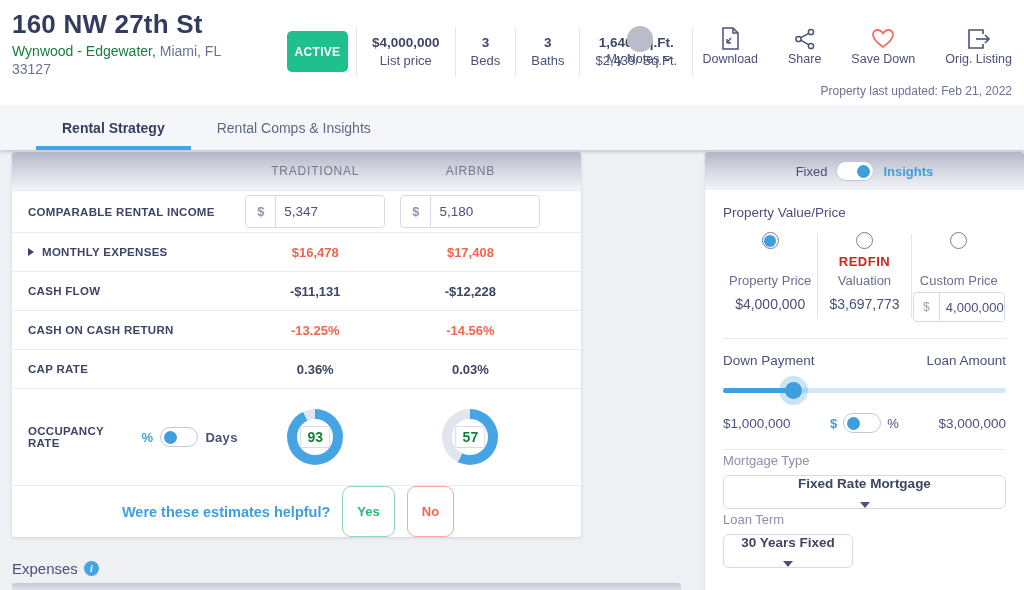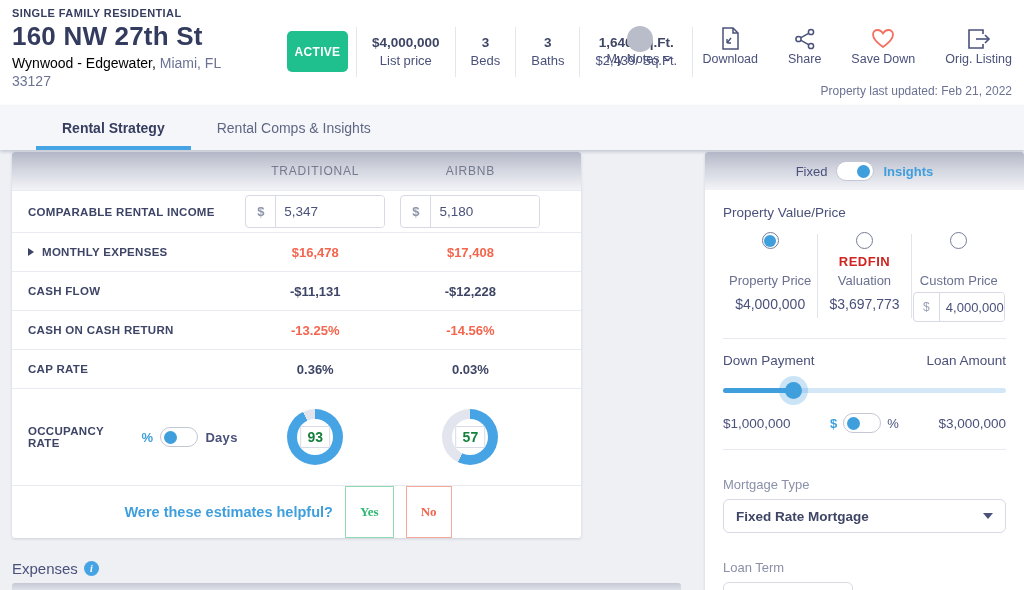--- a/index.html
+++ b/index.html
@@ -5,21 +5,21 @@
   * { margin:0; padding:0; box-sizing:border-box; }
   html,body { width:1024px; height:590px; overflow:hidden; }
   body { font-family:"Liberation Sans", sans-serif; background:#eef0f4; color:#3e4565; position:relative; }
 
   
   .topbar { position:absolute; top:0; left:0; width:1024px; height:105px; background:#ffffff; }
   .prop-info { position:absolute; left:12px; top:7px; }
   .prop-type { font-size:11px; font-weight:700; letter-spacing:.4px; color:#363d5f; }
   .prop-address { font-size:26px; font-weight:700; color:#333b5e; margin-top:2px; letter-spacing:.2px; }
   .prop-loc { font-size:14px; margin-top:3px; color:#6b7292; }
-  .prop-loc .link { color:#000000; cursor:pointer; }
+  .prop-loc .link { color:#15803d; cursor:pointer; }
   .prop-zip { font-size:14px; color:#6b7292; margin-top:2px; }
   .status-badge { position:absolute; left:287px; top:31px; width:61px; height:41px; background:#1fc08e; border-radius:5px;
     color:#fff; font-size:12px; font-weight:700; display:flex; align-items:center; justify-content:center; letter-spacing:.3px; }
   .stats { position:absolute; left:356px; top:27px; height:50px; display:flex; }
   .stat { padding:2px 15px; border-left:1px solid #e4e6ed; display:flex; flex-direction:column; justify-content:center; text-align:center; }
   .stat:last-child { border-right:1px solid #e4e6ed; }
   .stat .v { font-size:13.5px; font-weight:700; color:#3e4565; line-height:1.45; }
   .stat .l { font-size:13px; color:#4a517a; line-height:1.45; }
   .actions { position:absolute; right:12px; top:26px; display:flex; gap:30px; }
   .action { display:flex; flex-direction:column; align-items:center; cursor:pointer; }
@@ -64,21 +64,21 @@
 
   .row-occ { min-height:97px; }
   .occ-group { display:flex; align-items:center; gap:7px; margin-left:26px; }
   .donut { width:56px; height:56px; border-radius:50%; position:relative; margin:0 auto; }
   .donut::before { content:''; position:absolute; inset:10px; background:#fff; border-radius:50%; }
   .donut .numbox { position:absolute; top:50%; left:50%; transform:translate(-50%,-50%); background:#fff; border:1px solid #d8dbe6;
     border-radius:1px; padding:2px 6px; font-size:14px; font-weight:700; color:#15803d; }
 
   .row-feedback { min-height:44px; justify-content:center; gap:12px; }
   .fb-q { font-size:14.5px; font-weight:700; color:#3f9fdd; }
-  .btn { font-size:13px; font-weight:700; padding:17px 14px; border-radius:0; background:#fff; cursor:pointer;font-family:Liberation Serif, serif; }
+  .btn { font-size:13px; font-weight:700; padding:17px 14px; border-radius:9px; background:#fff; cursor:pointer; }
   .btn-yes { color:#2eb873; border:1px solid #8fd9b4; }
   .btn-no { color:#f4654e; border:1px solid #f5a99d; }
 
   
   .expenses-head { position:absolute; left:12px; top:560px; font-size:15px; color:#4a517a; display:flex; align-items:center; gap:6px; }
   .info-ic { width:15px; height:15px; border-radius:50%; background:#47a4e4; color:#fff; font-size:10px; font-weight:700;
     display:flex; align-items:center; justify-content:center; font-family:"Liberation Serif", serif; font-style:italic; }
   .next-card-sliver { position:absolute; left:12px; top:583px; width:669px; height:7px; border-radius:3px 3px 0 0;
     background:linear-gradient(180deg,#c5c8d4,#dfe1e9); }
 
@@ -101,35 +101,34 @@
   .custom-input input { border:none; outline:none; width:64px; padding:0 0 0 6px; font-size:13px; color:#4a517a; font-family:inherit; }
   .hdiv { border-top:1px solid #e7e9f0; margin-top:16px; }
   .dp-labels { display:flex; justify-content:space-between; margin-top:14px; font-size:13.5px; color:#4a517a; }
   .slider { position:relative; height:18px; margin-top:14px; cursor:pointer; }
   .slider .track { position:absolute; top:6px; left:0; right:0; height:5px; border-radius:3px; background:#d4e7f7; }
   .slider .fill { position:absolute; top:6px; left:0; width:25%; height:5px; border-radius:3px; background:#3f9fdd; }
   .slider .knob { position:absolute; top:0; left:calc(25% - 9px); width:17px; height:17px; border-radius:50%; background:#3f9fdd;
     box-shadow:0 0 0 6px rgba(63,159,221,.28); cursor:grab; }
   .dp-values { display:flex; justify-content:space-between; align-items:center; margin-top:13px; font-size:13.5px; color:#4a517a; }
   .dp-toggle { display:flex; align-items:center; gap:6px; }
-  .field-label { font-size:13px; color:#8a90a8; margin-top:27px; }
+  .field-label { font-size:13px; color:#8a90a8; margin-top:3px; }
   .select { height:34px; border:1px solid #d7dae4; border-radius:6px; margin-top:7px; display:flex; align-items:center;
-    justify-content:space-between; padding:0 12px; cursor:pointer; background:#fff; }
+    justify-content:space-between; padding:0 12px; cursor:pointer; background:#fff;flex-direction:column; }
   .select .sel-txt { font-size:13.5px; font-weight:700; color:#3e4565; }
   .caret { width:0; height:0; border-left:5px solid transparent; border-right:5px solid transparent; border-top:6px solid #4a517a; }
   .select.small { width:130px; }
 
   svg.ic { display:block; }
 </style>
 </head>
 <body>
 
 <header class="topbar">
   <div class="prop-info">
-    <div class="prop-type">SINGLE FAMILY RESIDENTIAL</div>
     <div class="prop-address">160 NW 27th St</div>
     <div class="prop-loc">
       <span class="link">Wynwood - Edgewater,</span><span> Miami, FL</span>
     </div>
     <div class="prop-zip">33127</div>
   </div>
 
   <div class="status-badge">ACTIVE</div>
 
   <div class="stats">

